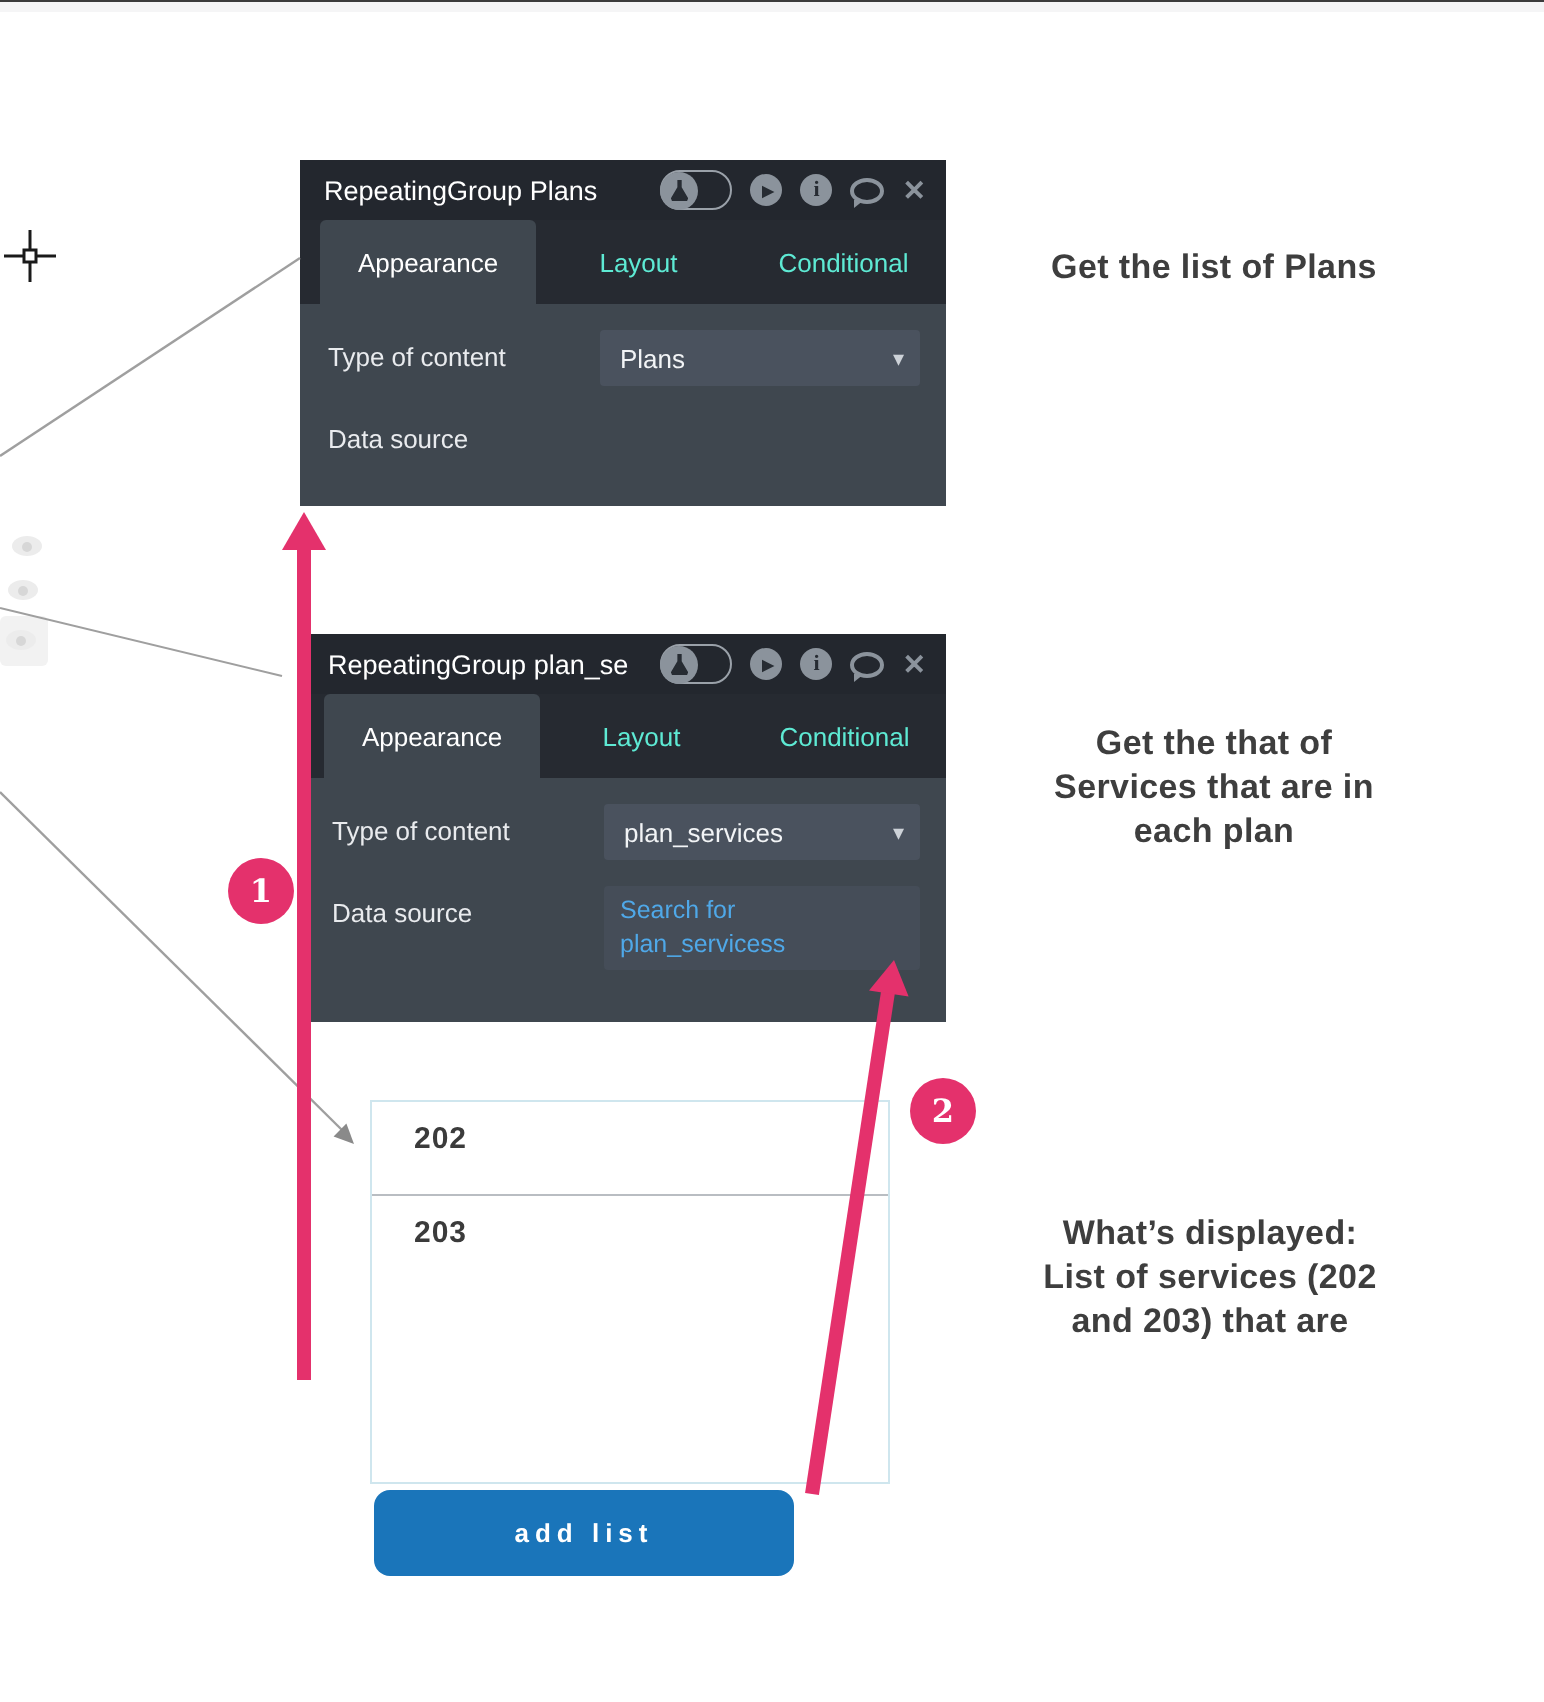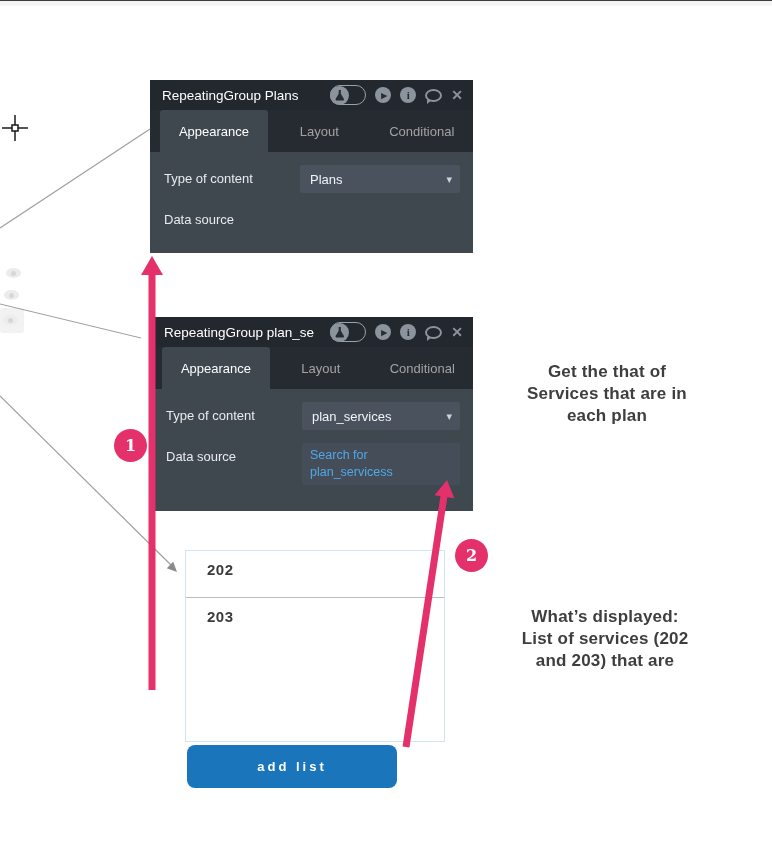--- a/index.html
+++ b/index.html
@@ -37,21 +37,21 @@
   .hicon { width:16px; height:16px; border-radius:50%; background:#8b939c; color:#272c33;
            display:flex; align-items:center; justify-content:center; font-weight:bold; }
   .hicon.play { font-size:7.5px; padding-left:1.5px; }
   .hicon.info { font-size:11px; font-family:"Liberation Serif", serif; }
   .bubble { width:17px; height:13px; border:2px solid #8b939c; border-radius:50%; position:relative; }
   .bubble::after { content:""; position:absolute; left:0px; bottom:-4px; width:0; height:0;
                    border-left:5px solid #8b939c; border-bottom:4px solid transparent; }
   .close-x { color:#8b939c; font-size:14px; font-weight:bold; line-height:16px; }
 
   .tabbar { height:42px; background:#262a31; display:flex; align-items:stretch; padding-left:10px; }
-  .tab { display:flex; align-items:center; justify-content:center; color:#a3a3a3;
+  .tab { display:flex; align-items:center; justify-content:center; color:#5eead4;
          flex:1; cursor:default; }
   .tab.active { background:#3f474f; color:#ffffff; flex:0 0 108px; border-radius:3px 3px 0 0; }
 
   .panel-body { background:#3f474f; padding:13px 13px 26px 14px; }
   .frow { display:flex; align-items:flex-start; margin-bottom:13px; }
   .frow:last-child { margin-bottom:0; }
   .flabel { width:136px; padding-top:6px; color:#e9ebee; }
   .dropdown { flex:1; height:28px; background:#4a525e; border-radius:2px; display:flex;
               align-items:center; padding:0 8px 0 10px; color:#f2f4f6; }
   .dropdown .dd-value { flex:1; }
@@ -153,20 +153,23 @@
           <span class="caret">▾</span>
         </span>
       </div>
       <div class="frow">
         <span class="flabel">Data source</span>
         <span class="linkfield">Search for plan_servicess</span>
       </div>
     </div>
   </div>
 
+  <div class="ann" style="left:490px; top:123px; width:234px;">
+    <div>Get the list of Plans</div>
+  </div>
   <div class="ann" style="left:487px; top:361px; width:240px;">
     <div>Get the that of</div>
     <div>Services that are in</div>
     <div>each plan</div>
   </div>
   <div class="ann" style="left:472px; top:606px; width:266px;">
     <div>What’s displayed:</div>
     <div>List of services (202</div>
     <div>and 203) that are</div>
   </div>

